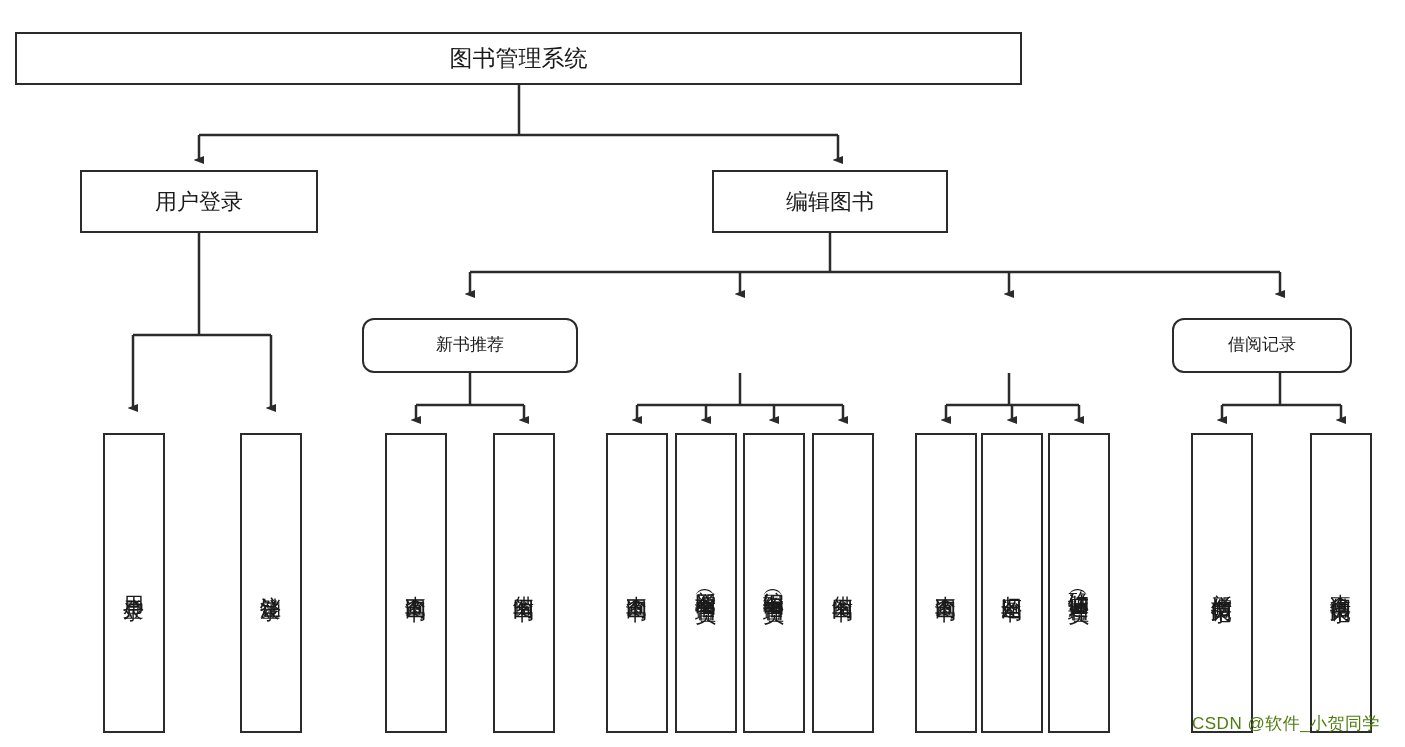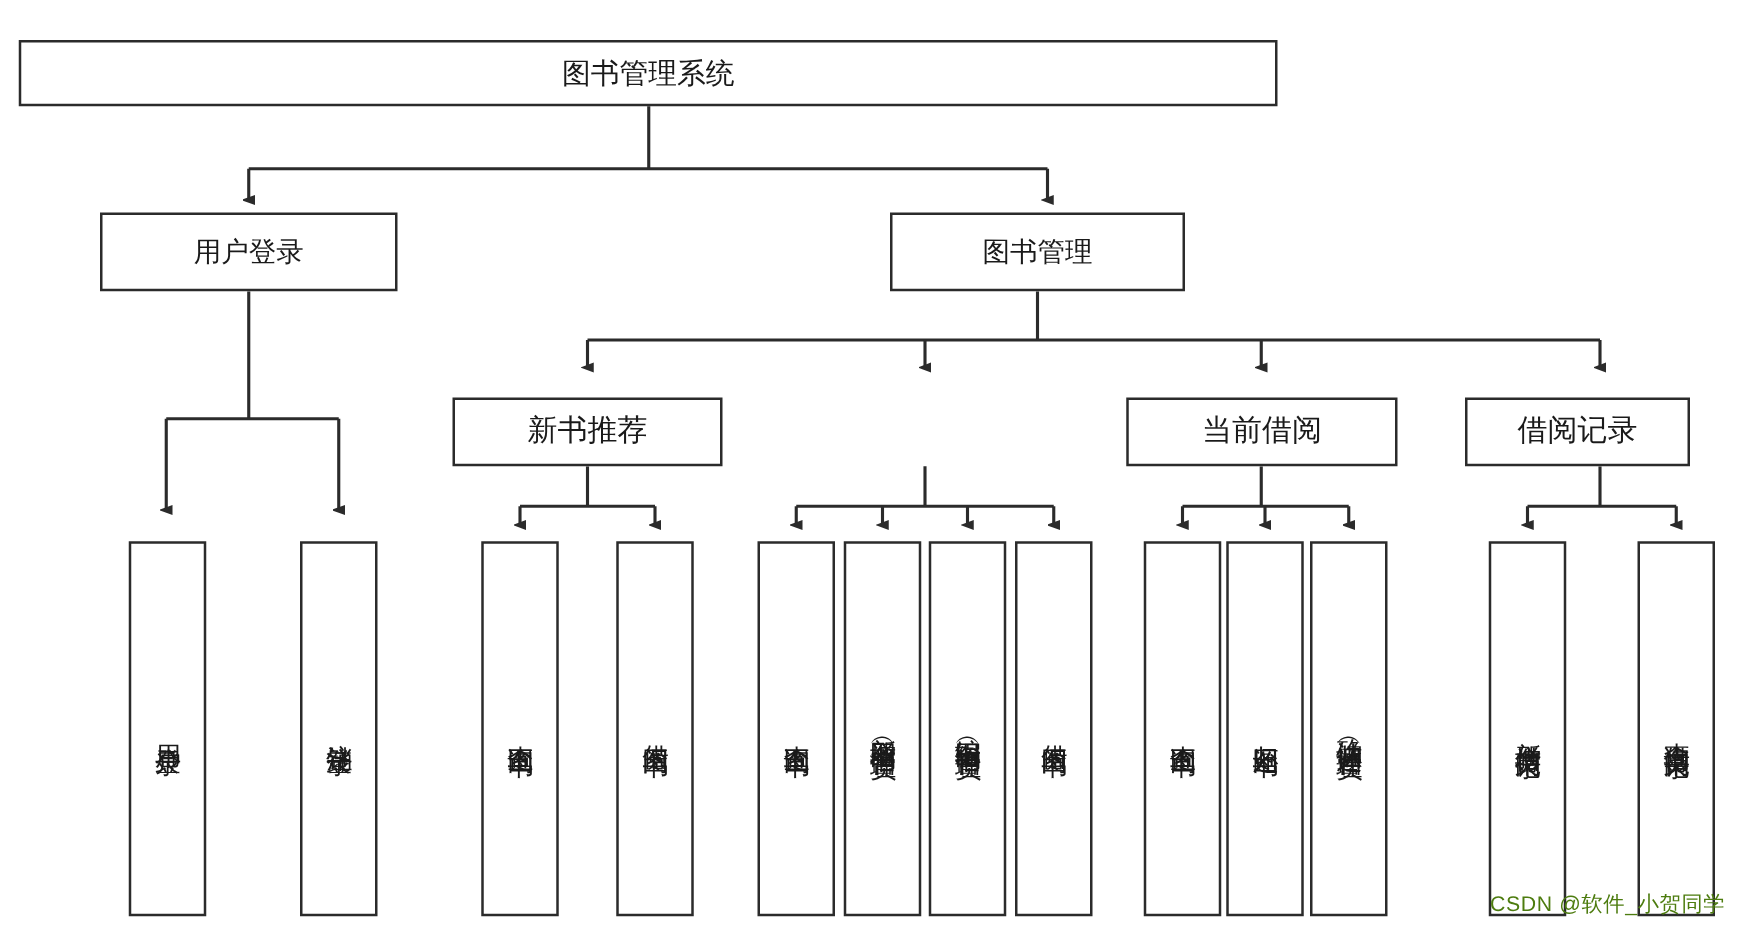--- a/index.html
+++ b/index.html
@@ -35,21 +35,22 @@
     justify-content: center;
     color: #1a1a1a;
   }
   .node.root {
     font-size: 23px;
   }
   .node.lvl1 {
     font-size: 22px;
   }
   .node.lvl2 {
-    font-size: 24px;
+    font-size: 17px;
+    border-radius: 12px;
   }
   .node.leaf {
     font-size: 21px;
     align-items: center;
     justify-content: center;
     padding: 6px 0;
   }
   .node .label {
     line-height: 1.18;
     white-space: nowrap;
@@ -127,28 +128,25 @@
   </svg>
 
   <div class="node root" style="left:15px; top:12px; width:1007px; height:53px;margin-top:20px;">
     <span class="label">图书管理系统</span>
   </div>
 
   <div class="node lvl1" style="left:80px; top:170px; width:238px; height:63px;">
     <span class="label">用户登录</span>
   </div>
   <div class="node lvl1" style="left:712px; top:170px; width:236px; height:63px;">
-    <span class="label">图书管理</span>
+    <span class="label">编辑图书</span>
   </div>
 
   <div class="node lvl2" style="left:362px; top:318px; width:216px; height:55px;">
     <span class="label">新书推荐</span>
-  </div>
-  <div class="node lvl2" style="left:901px; top:318px; width:217px; height:55px;">
-    <span class="label">当前借阅</span>
   </div>
   <div class="node lvl2" style="left:1172px; top:318px; width:180px; height:55px;">
     <span class="label">借阅记录</span>
   </div>
 
   <div class="node leaf" style="left:103px; top:433px; width:62px; height:300px;">
     <span class="label">用户登录</span>
   </div>
   <div class="node leaf" style="left:240px; top:433px; width:62px; height:300px;">
     <span class="label">注销登录</span>

